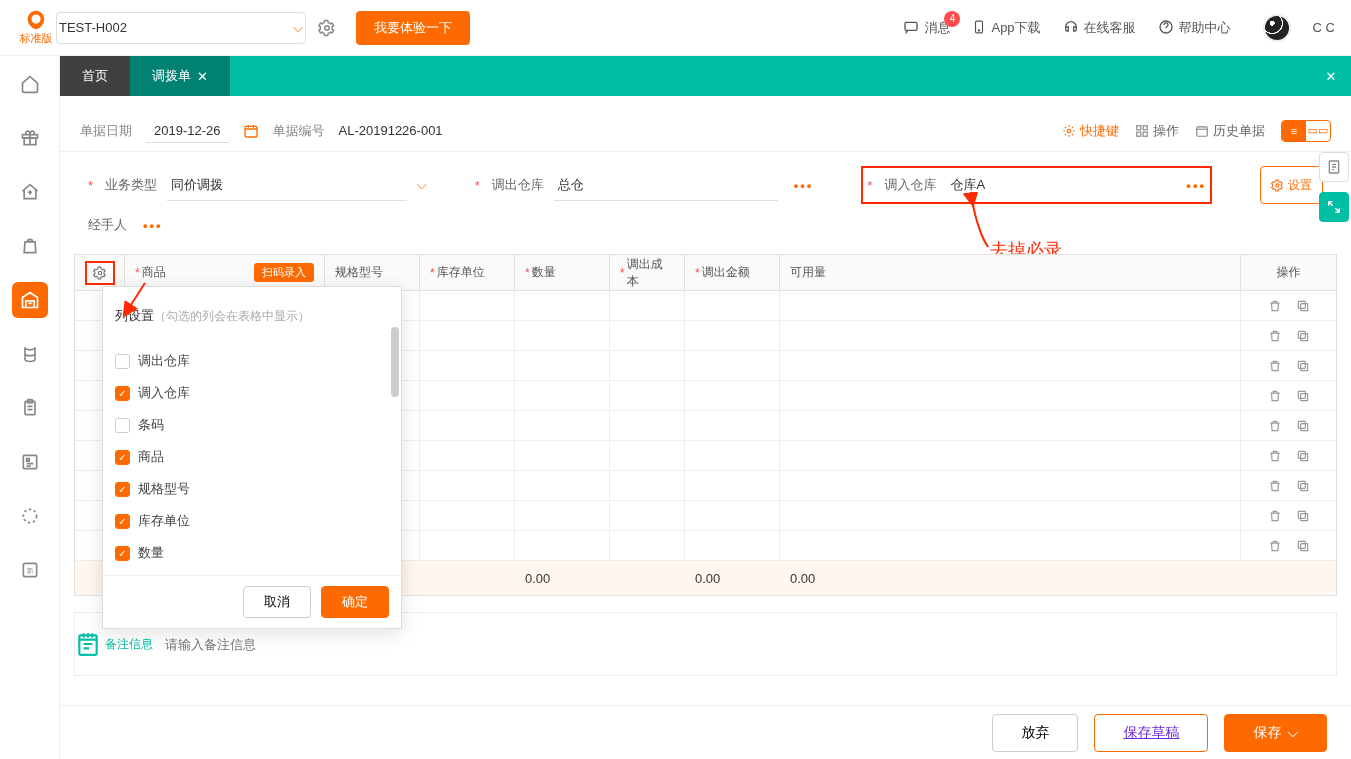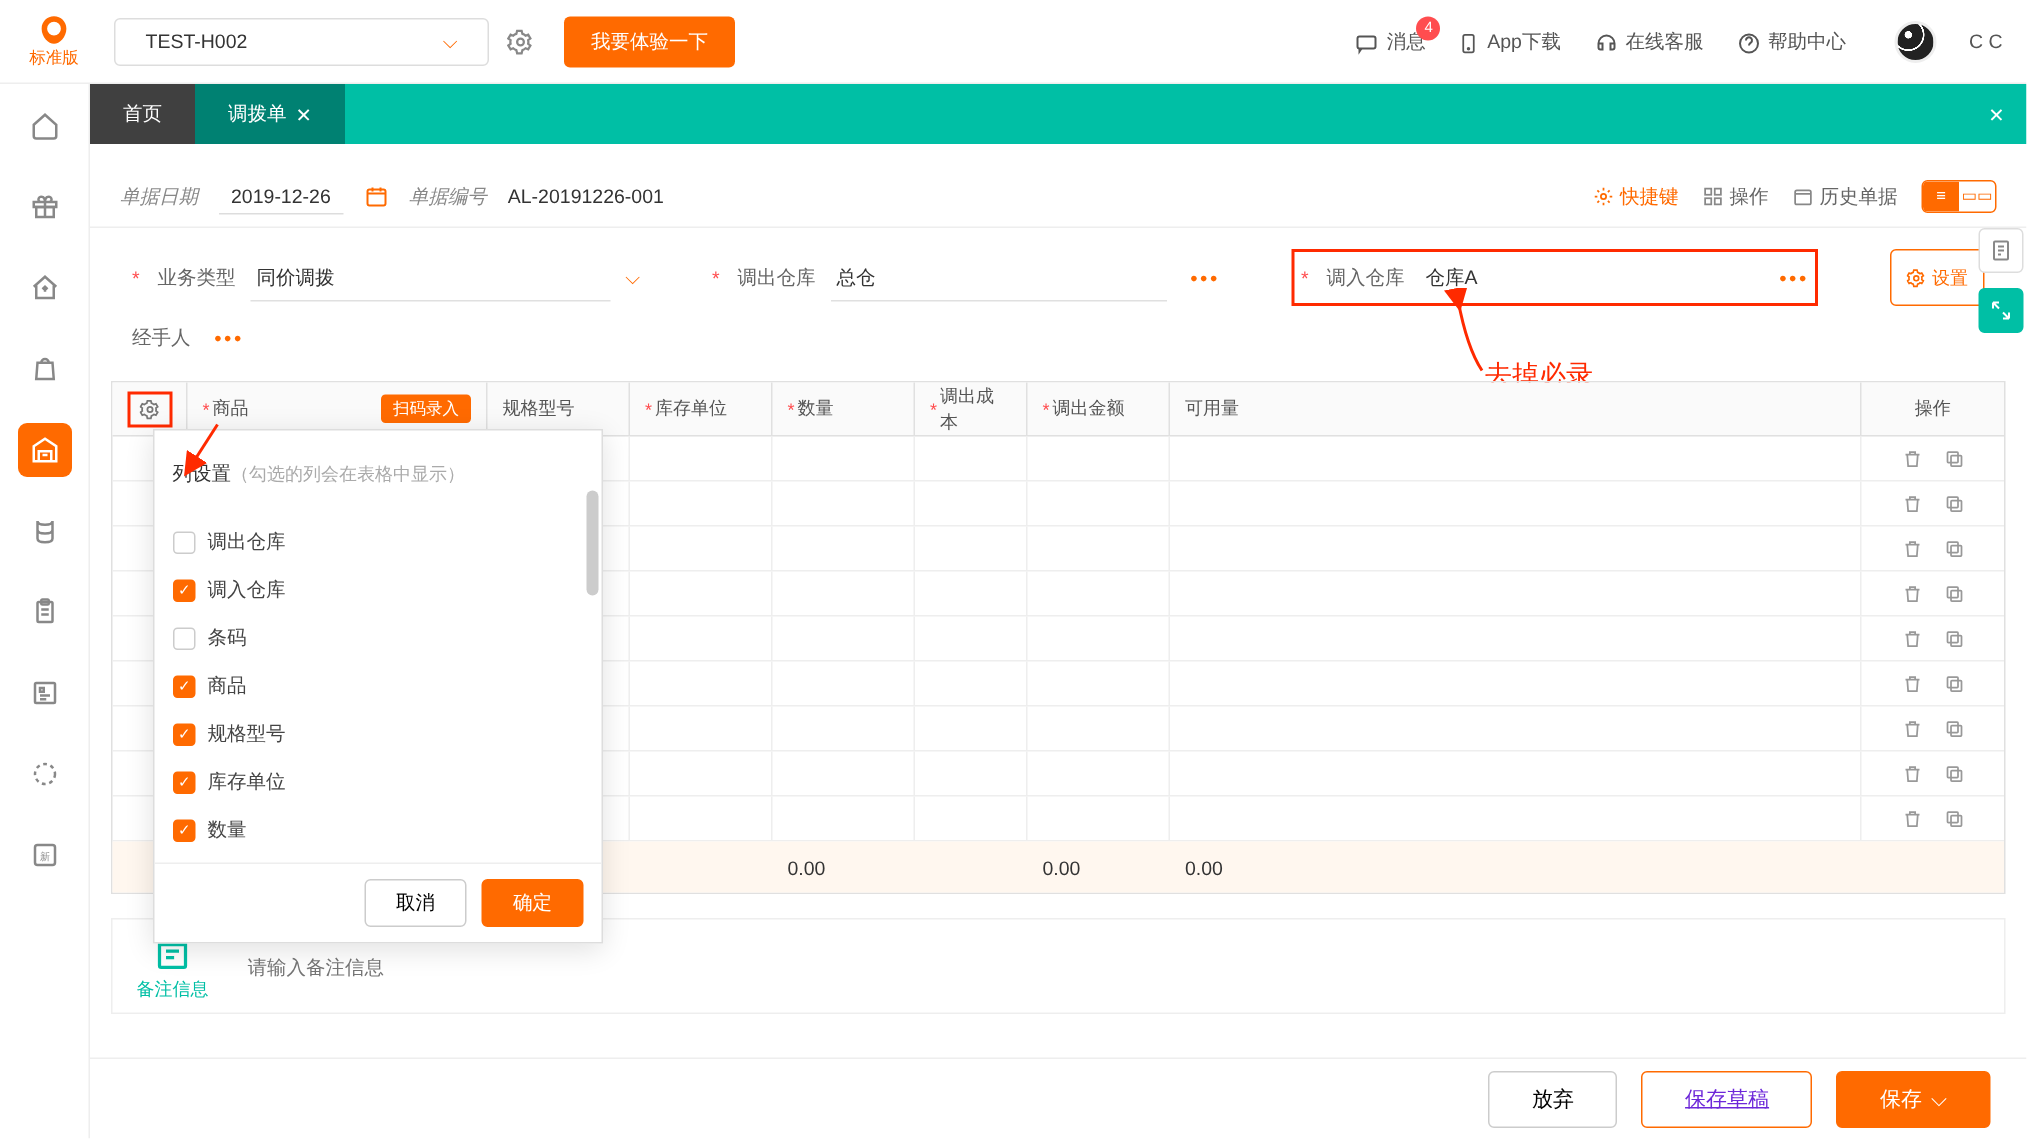--- a/index.html
+++ b/index.html
@@ -2,47 +2,47 @@
 <html><head>
 <meta charset="utf-8">
 <style>
 * { box-sizing: border-box; margin: 0; padding: 0; font-family: "Microsoft YaHei", sans-serif; }
 body { font-size: 13px; color: #333; background: #fff; }
 
 
 .topbar { height: 56px; display: flex; align-items: center; padding: 0 16px; border-bottom: 1px solid #eee; }
 .logo { width: 40px; display: flex; flex-direction: column; align-items: center; color: #ff6a00; font-size: 11px; }
 .logo svg { width: 22px; height: 22px; }
-.org-select { margin-left: 20px; width: 250px; height: 32px; border: 1px solid #ddd; border-radius: 4px; display: flex; align-items: center; padding: 0 20px; justify-content: space-between; color: #333; gap: 36px; }
+.org-select { width: 250px; height: 32px; border: 1px solid #ddd; border-radius: 4px; display: flex; align-items: center; padding: 0 2px; justify-content: space-between; color: #333; gap: 36px; }
 .org-select .chev { color: #ff6a00; }
 .gear-btn { margin-left: 12px; color: #666; }
 .trial-btn { margin-left: 20px; background: #ff6a00; color: #fff; border: none; border-radius: 4px; padding: 8px 18px; font-size: 13px; }
 .top-flex { flex: 1; }
 .top-links { display: flex; align-items: center; gap: 22px; color: #555; }
-.top-links .item { display: flex; align-items: flex-end; gap: 5px; position: relative; }
+.top-links .item { display: flex; align-items: flex-start; gap: 5px; position: relative; }
 .badge { position: absolute; top: -8px; right: -10px; background: #ff4d4f; color: #fff; border-radius: 8px; font-size: 10px; min-width: 16px; height: 16px; line-height: 16px; text-align: center; }
 .avatar { width: 28px; height: 28px; border-radius: 50%; background: radial-gradient(circle at 30% 30%, #fff 10%, #222 11% 40%, #fff 41% 45%, #222 46%); border: 2px solid #eee; margin-left: 10px; }
 
 
 .shell { display: flex; height: calc(100vh - 56px); }
 .sidebar { width: 60px; background: #fff; border-right: 1px solid #eee; display: flex; flex-direction: column; align-items: center; padding-top: 10px; gap: 18px; }
 .sidebar .nav { width: 36px; height: 36px; display: flex; align-items: center; justify-content: center; border-radius: 6px; color: #888; }
 .sidebar .nav.active { background: #ff6a00; color: #fff; }
 .main { flex: 1; display: flex; flex-direction: column; background: #fff; position: relative; }
 
 
 .tabs { background: #00bfa5; height: 40px; display: flex; align-items: stretch; }
 .tab { padding: 0 22px; display: flex; align-items: center; gap: 6px; color: #fff; }
 .tab.home { background: #404040; }
 .tab.active { background: #008172; }
 .tabs-close { margin-left: auto; width: 40px; display: flex; align-items: center; justify-content: center; color: #fff; }
 
 
 .dochead { padding: 14px 20px 0 20px; display: flex; align-items: center; gap: 14px; border-bottom: 1px solid #eee; height: 56px; }
-.dochead .lbl { color: #888; font-style: italic; }
+.dochead .lbl { color: #888; }
 .dochead .val { color: #333; }
 .cal-icon { color: #ff6a00; }
 .dochead-right { margin-left: auto; display: flex; align-items: center; gap: 16px; color: #666; }
 .dochead-right .lk { display: flex; align-items: center; gap: 4px; color: #ff6a00; }
 .dochead-right .lk.grey { color: #666; }
 .view-toggle { display: flex; border: 1px solid #ff6a00; border-radius: 4px; overflow: hidden; }
 .view-toggle span { width: 24px; height: 20px; display: flex; align-items: center; justify-content: center; font-size: 11px; }
 .view-toggle span.on { background: #ff6a00; color: #fff; }
 .view-toggle span.off { color: #ff6a00; }
 
@@ -92,21 +92,21 @@
 .cb { width: 15px; height: 15px; border: 1px solid #ccc; border-radius: 3px; display: inline-flex; align-items: center; justify-content: center; font-size: 10px; }
 .cb.on { background: #ff6a00; border-color: #ff6a00; color: #fff; }
 .col-pop .ft { display: flex; justify-content: flex-end; gap: 10px; padding: 10px 12px; border-top: 1px solid #eee; }
 .btn { padding: 6px 20px; border-radius: 4px; border: 1px solid #ccc; background: #fff; font-size: 13px; }
 .btn.primary { background: #ff6a00; color: #fff; border-color: #ff6a00; }
 .col-pop .scrolltrack { position: absolute; right: 2px; top: 40px; width: 8px; height: 70px; background: #ccc; border-radius: 4px; }
 .col-arrow { position: absolute; left: 14px; top: -6px; pointer-events: none; }
 
 
 .remark { margin: 16px 14px 0 14px; border: 1px solid #eee; display: flex; align-items: center; height: 64px; }
-.remark .ico { width: 80px; display: flex; flex-direction: column; align-items: center; gap: 4px; color: #00bfa5; font-size: 12px; }
+.remark .ico { width: 80px; display: flex; flex-direction: row; align-items: center; gap: 4px; color: #00bfa5; font-size: 12px; }
 .remark input { flex: 1; border: none; outline: none; font-size: 13px; color: #888; padding: 0 10px; }
 
 
 .foot { margin-top: auto; height: 54px; display: flex; align-items: center; justify-content: flex-end; gap: 16px; padding: 0 24px; border-top: 1px solid #eee; }
 .fbtn { padding: 9px 28px; border-radius: 4px; font-size: 14px; border: 1px solid #ccc; background: #fff; }
 .fbtn.outline { border-color: #ff6a00; color: #6d28d9; text-decoration: underline; }
 .fbtn.primary { background: #ff6a00; color: #fff; border-color: #ff6a00; display: flex; align-items: center; gap: 6px; }
 
 svg { display: block; }
 </style>

